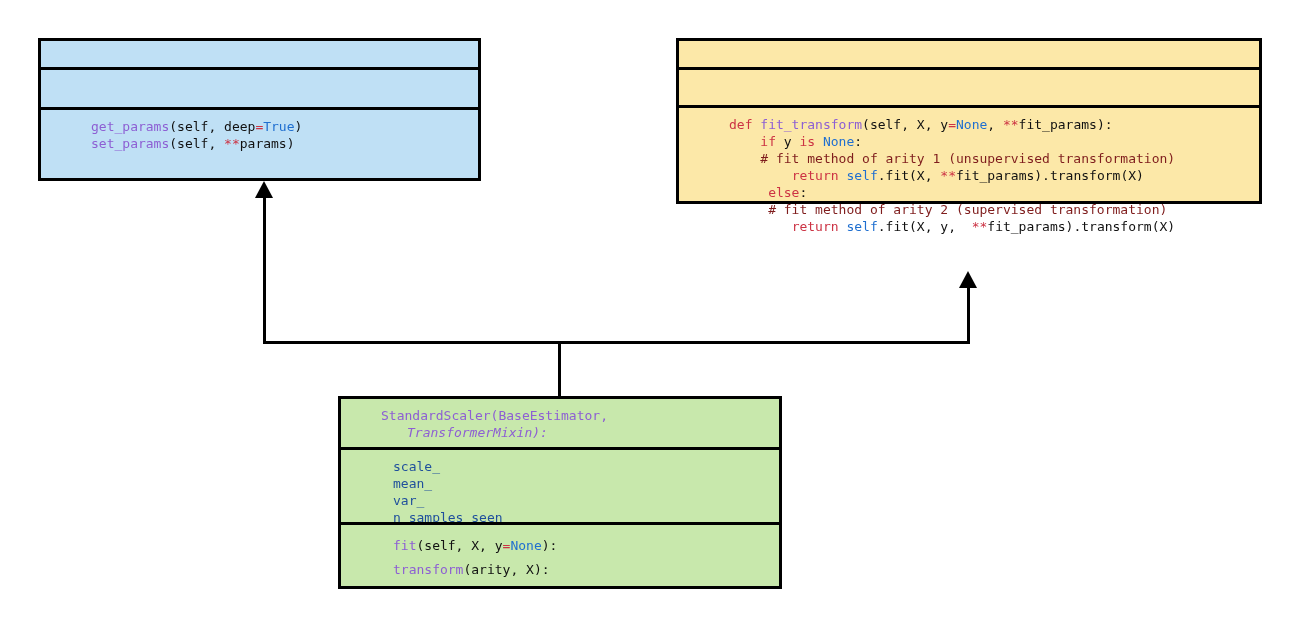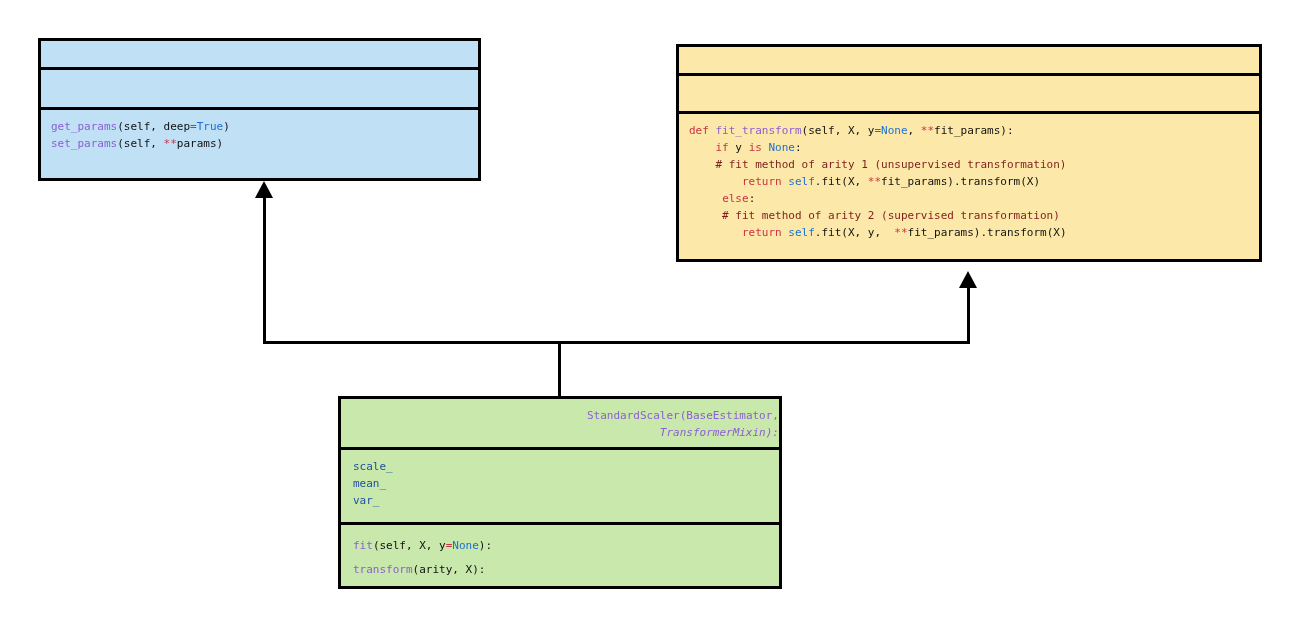--- a/index.html
+++ b/index.html
@@ -28,24 +28,25 @@
   .compartment {
     box-sizing: border-box;
     overflow: hidden;
   }
   .compartment.divider-below {
     border-bottom: 3px solid #000000;
   }
 
   .code-line {
     font-family: "DejaVu Sans Mono", monospace;
-    font-size: 11px;
+    font-size: 13px;
     line-height: 17px;
     white-space: pre;
     color: #111111;
+    margin-left: 40px;
   }
 
   
   .tok-class   { color: #8d5fd3; }   
   .tok-kw      { color: #cc3344; }   
   .tok-builtin { color: #1f6fd0; }   
   .tok-op      { color: #cc3344; }   
   .tok-plain   { color: #111111; }
   .tok-comment { color: #7f1d1d; }
   .tok-attr    { color: #1f4f9c; }   
@@ -59,21 +60,21 @@
   .conn-h { height: 3px; }
   .arrow-head {
     position: absolute;
     width: 0;
     height: 0;
     border-left: 9px solid transparent;
     border-right: 9px solid transparent;
     border-bottom: 17px solid #000000;
   }
 
-  .title-center { text-align: right; }
+  .title-center { text-align: left; }
 </style>
 </head>
 <body>
 
 <div id="canvas">
 
   <div class="conn conn-v" style="left:558px; top:341px; height:56px;"></div>
 
   <div class="conn conn-h" style="left:263px; top:341px; width:707px;"></div>
 
@@ -90,21 +91,21 @@
         <span class="tok-class">BaseEstimator:</span>
       </div>
     </div>
     <div class="compartment divider-below" style="height:40px;"></div>
     <div class="compartment" style="padding:8px 0 0 10px;">
       <div class="code-line"><span class="tok-class">get_params</span><span class="tok-plain">(self, deep</span><span class="tok-op">=</span><span class="tok-builtin">True</span><span class="tok-plain">)</span></div>
       <div class="code-line"><span class="tok-class">set_params</span><span class="tok-plain">(self, </span><span class="tok-op">**</span><span class="tok-plain">params)</span></div>
     </div>
   </div>
 
-  <div class="uml-box yellow" style="left:676px; top:44px; width:586px; height:218px;">
+  <div class="uml-box yellow" style="left:676px; top:38px; width:586px; height:166px;">
     <div class="compartment divider-below" style="height:29px; padding:6px 0 0 10px;">
       <div class="code-line">
         <span class="tok-class">TransformerMixin:</span>
       </div>
     </div>
     <div class="compartment divider-below" style="height:38px;"></div>
     <div class="compartment" style="padding:8px 0 0 10px;">
       <div class="code-line"><span class="tok-kw">def </span><span class="tok-class">fit_transform</span><span class="tok-plain">(self, X, y</span><span class="tok-op">=</span><span class="tok-builtin">None</span><span class="tok-plain">, </span><span class="tok-op">**</span><span class="tok-plain">fit_params):</span></div>
       <div class="code-line"><span class="tok-plain">    </span><span class="tok-kw">if</span><span class="tok-plain"> y </span><span class="tok-kw">is</span><span class="tok-plain"> </span><span class="tok-builtin">None</span><span class="tok-plain">:</span></div>
       <div class="code-line"><span class="tok-comment">    # fit method of arity 1 (unsupervised transformation)</span></div>
@@ -117,20 +118,21 @@
 
   <div class="uml-box green" style="left:338px; top:396px; width:444px; height:193px;">
     <div class="compartment divider-below title-center" style="height:51px; padding:8px 0 0 0;">
       <div class="code-line title-center"><span class="tok-class">StandardScaler(BaseEstimator,</span></div>
       <div class="code-line title-center" style="padding-left:26px;font-style:italic;"><span class="tok-class">TransformerMixin):</span></div>
     </div>
     <div class="compartment divider-below" style="height:75px; padding:8px 0 0 12px;">
       <div class="code-line"><span class="tok-attr">scale_</span></div>
       <div class="code-line"><span class="tok-attr">mean_</span></div>
       <div class="code-line"><span class="tok-attr">var_</span></div>
+      <div class="code-line"><span class="tok-attr">n_samples_seen_</span></div>
     </div>
     <div class="compartment" style="padding:9px 0 0 12px;">
       <div class="code-line" style="line-height:24px;"><span class="tok-class">fit</span><span class="tok-plain">(self, X, y</span><span class="tok-op">=</span><span class="tok-builtin">None</span><span class="tok-plain">):</span></div>
       <div class="code-line" style="line-height:24px;"><span class="tok-class">transform</span><span class="tok-plain">(arity, X):</span></div>
     </div>
   </div>
 
 </div>
 
 </body></html>

